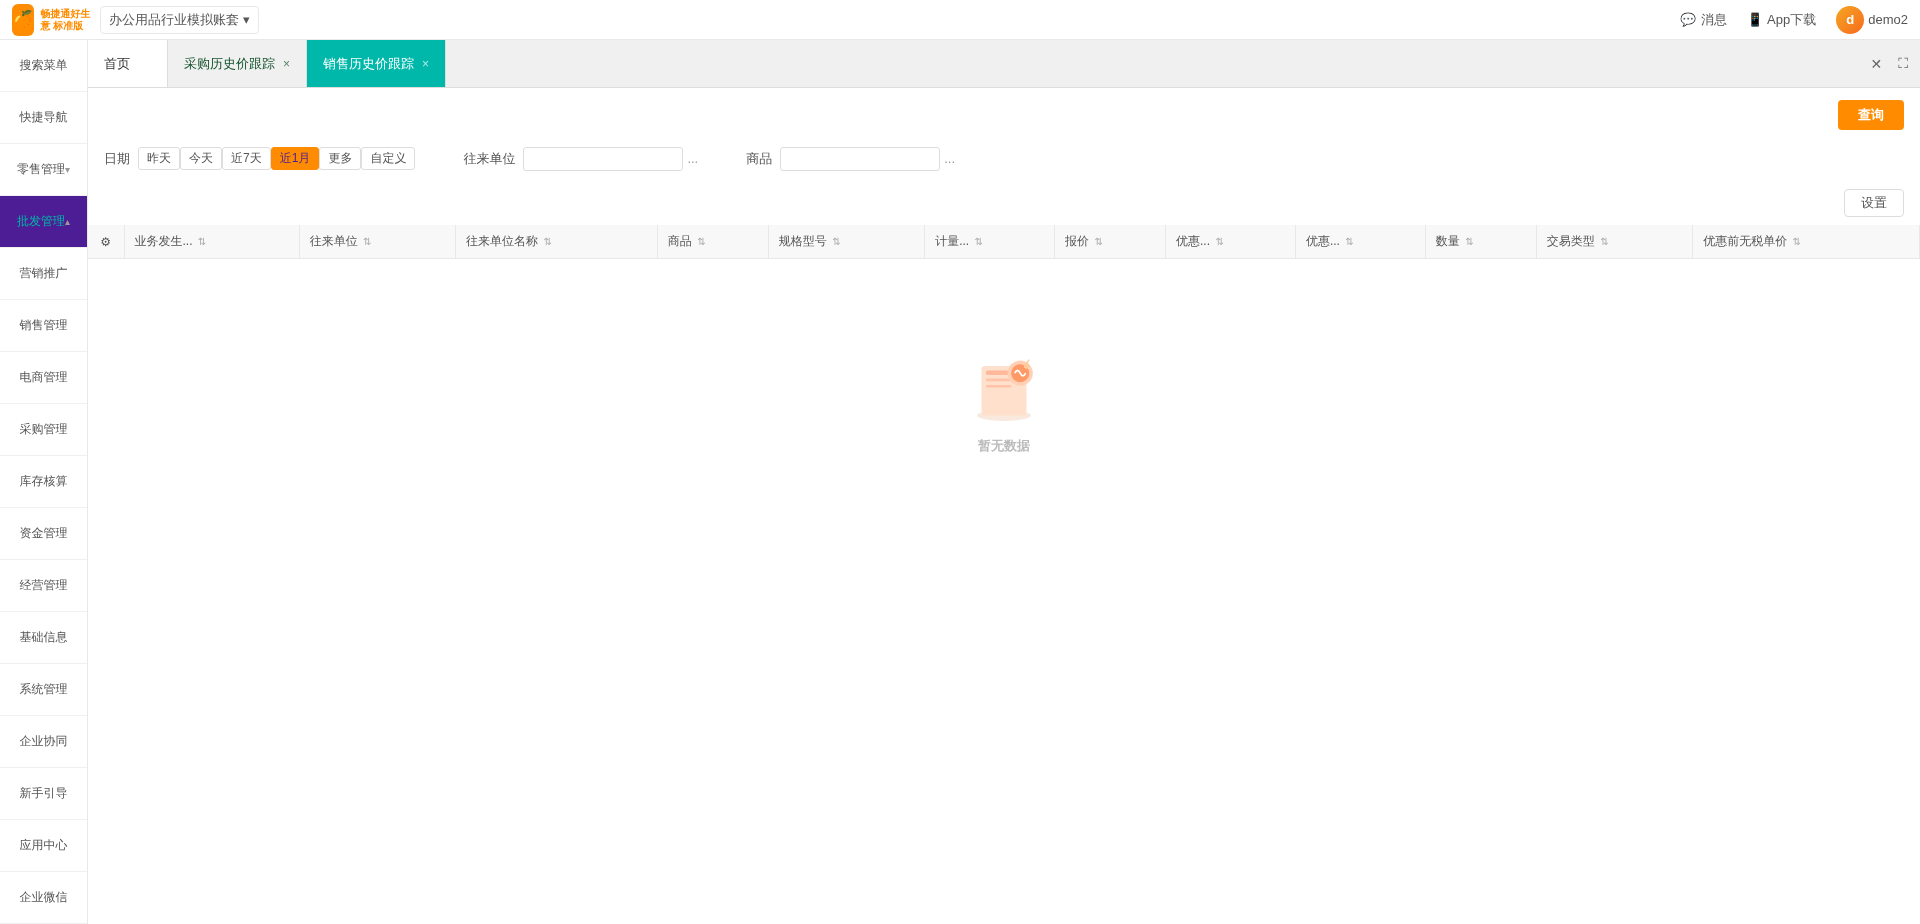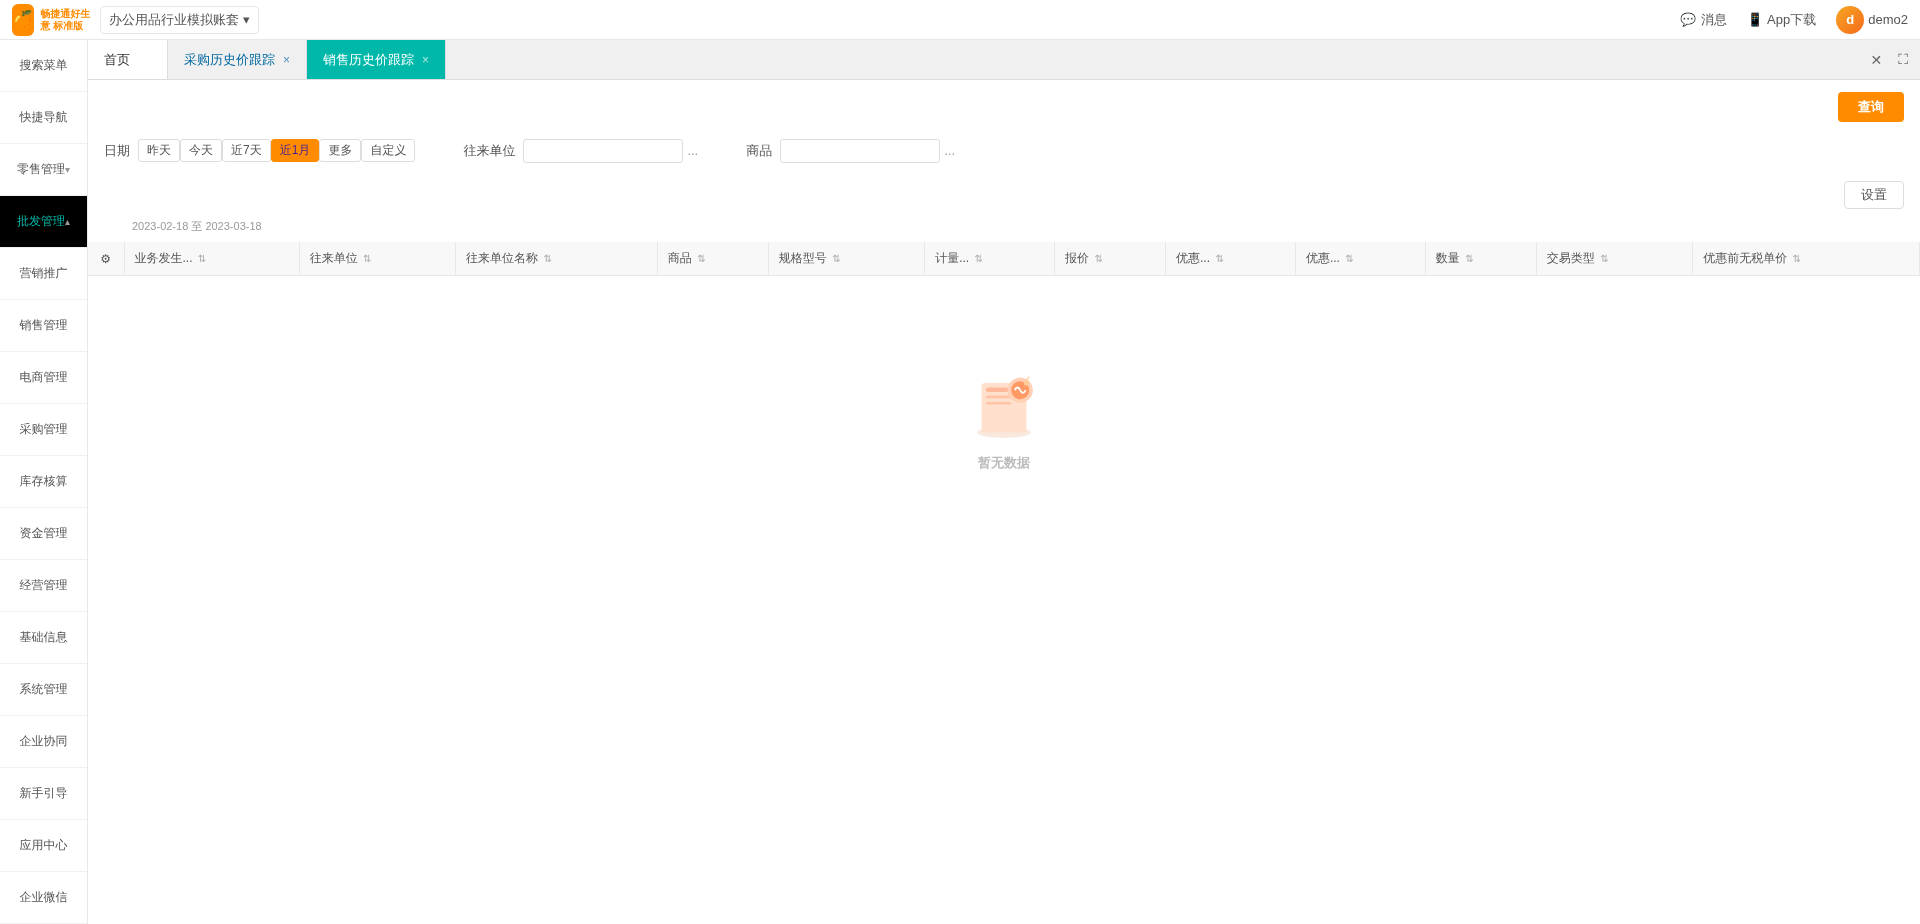--- a/index.html
+++ b/index.html
@@ -102,53 +102,53 @@
       align-items: center;
       justify-content: center;
       padding: 10px 4px;
       cursor: pointer;
       font-size: 12px;
       color: #555;
       border-bottom: 1px solid #f0f0f0;
       min-height: 52px;
       text-align: center;
     }
-    .sidebar-item.active { color: #00b8a9; background: #000000; }
+    .sidebar-item.active { color: #00b8a9; background: #4c1d95; }
     .sidebar-item.has-arrow {
       flex-direction: row;
       justify-content: center;
       gap: 0;
       padding: 10px 8px;
     }
     .sidebar-arrow { font-size: 10px; color: #999; }
 
     
     .content-area {
       flex: 1;
       display: flex;
       flex-direction: column;
       overflow: hidden;
     }
 
     
     .tab-bar {
-      height: 40px;
+      height: 48px;
       background: #f0f0f0;
       display: flex;
       align-items: stretch;
       flex-shrink: 0;
       border-bottom: 1px solid #ddd;
     }
     .tab {
       display: flex;
       align-items: center;
       padding: 0 16px;
       cursor: pointer;
       font-size: 13px;
-      color: #0369a1;
+      color: #14532d;
       border-right: 1px solid #ddd;
       gap: 8px;
       min-width: 80px;
       white-space: nowrap;
     }
     .tab.active {
       background: #00b8a9;
       color: white;
     }
     .tab-home {
@@ -501,23 +501,20 @@
               <span class="filter-input-dots">...</span>
             </div>
           </div>
 
           <div style="margin-left: auto; display: flex; flex-direction: column; gap: 20px; align-items: flex-end;">
             <button class="query-btn">查询</button>
             <button class="settings-btn">设置</button>
           </div>
         </div>
 
-        <div class="filter-date-range" style="padding-bottom: 8px; padding-left: 28px;">
-          <span>2023-02-18 至 2023-03-18</span>
-        </div>
       </div>
 
       <div class="table-container">
         <table>
           <thead>
             <tr>
               <th class="th-settings">
                 <span>⚙</span>
               </th>
               <th>

